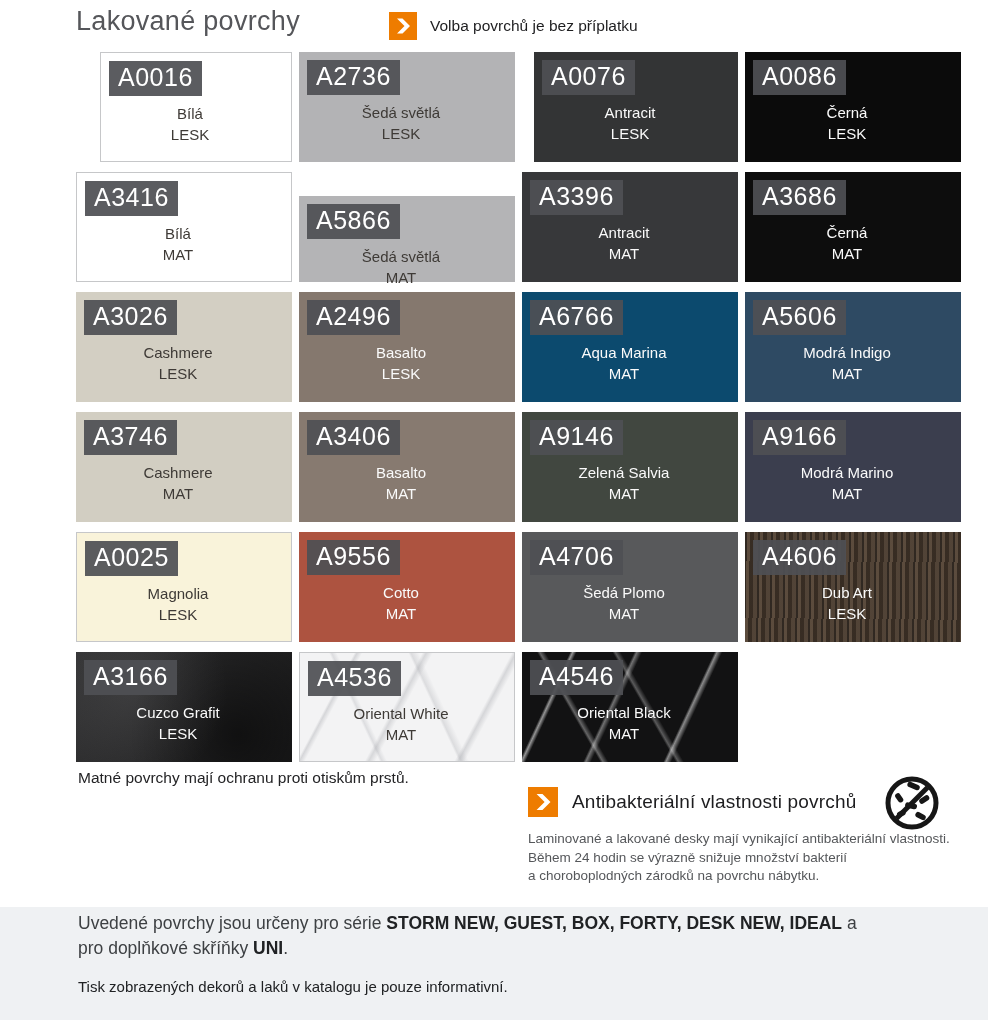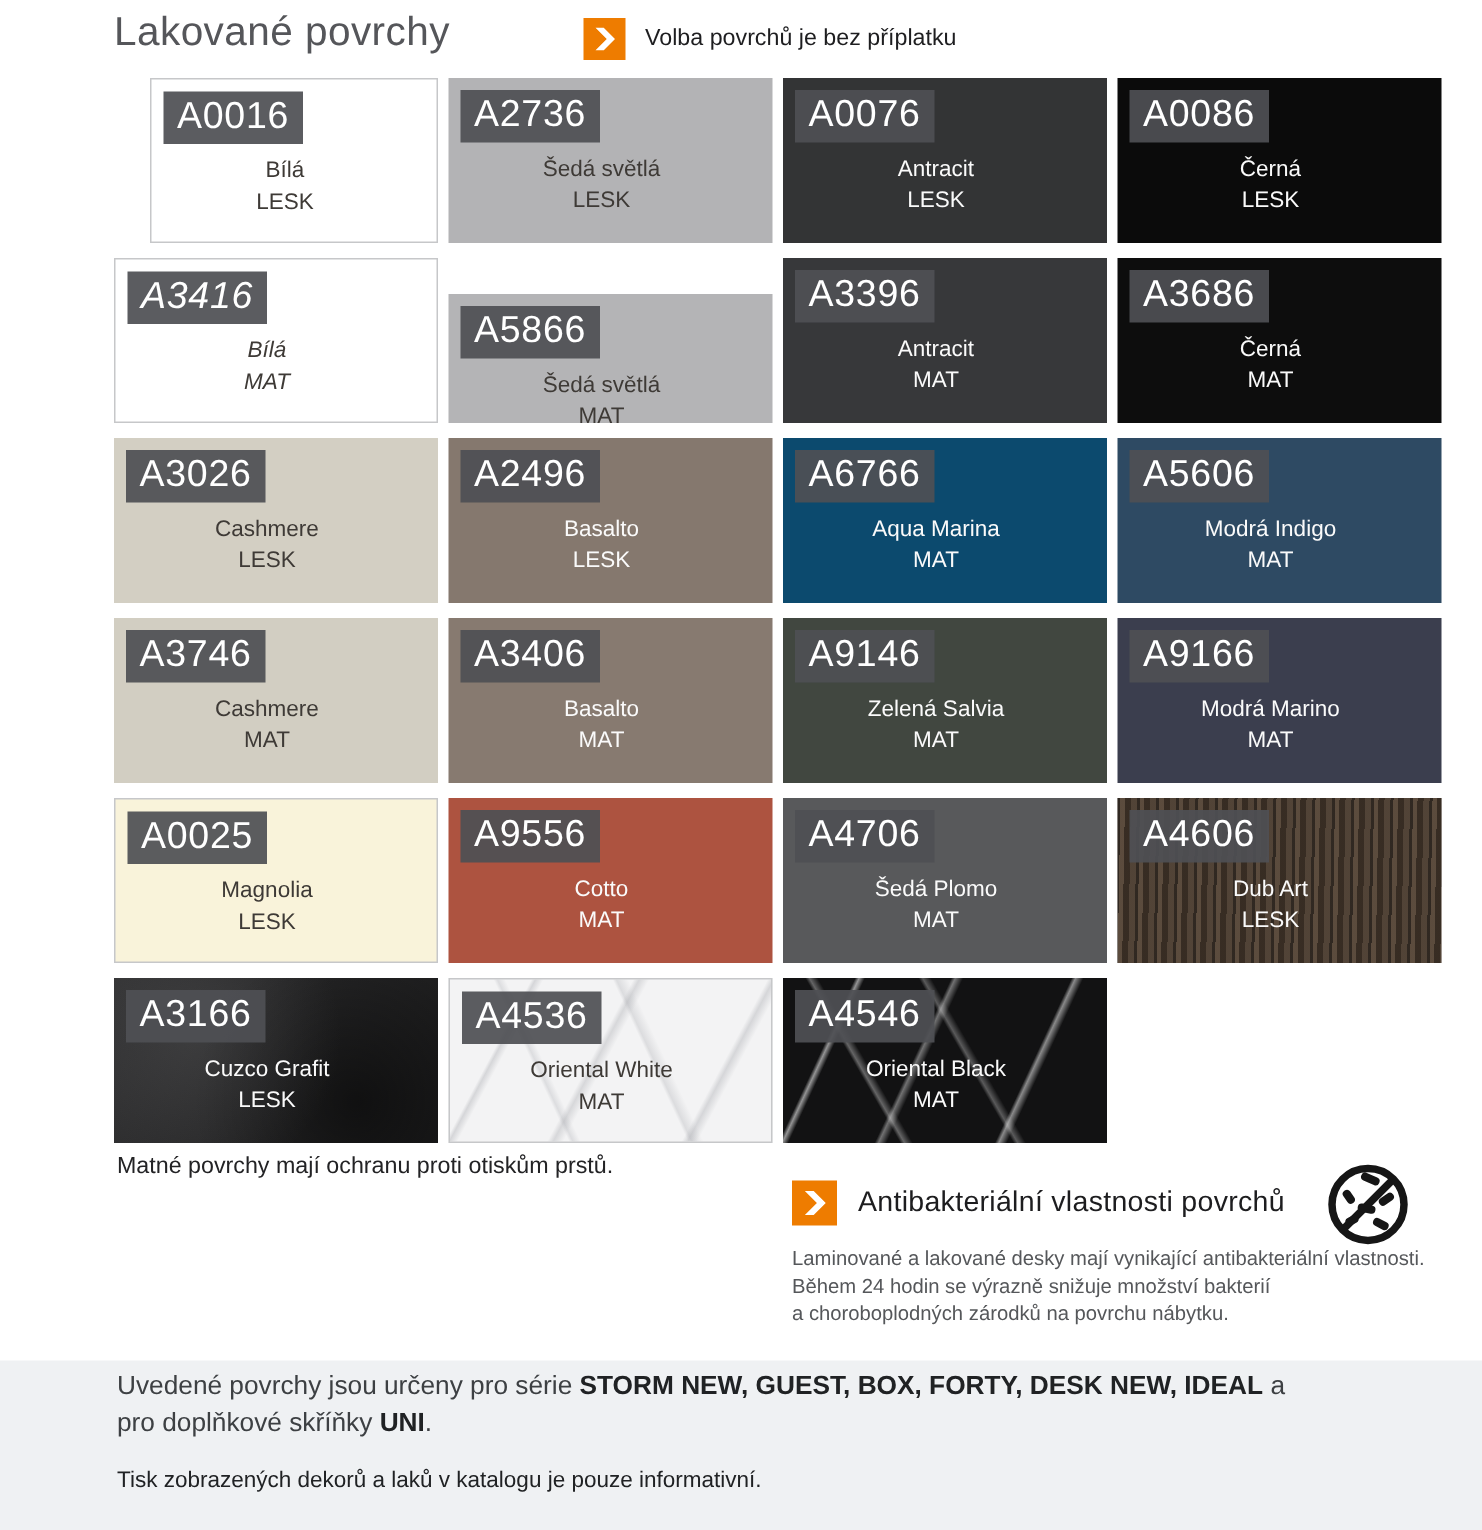--- a/index.html
+++ b/index.html
@@ -93,37 +93,37 @@
     </div>
 
     <div class="swatch text-dark" style="background-color: rgb(179, 179, 181);">
       <span class="code">A2736</span>
       <div class="labels">
         <div class="name">Šedá světlá</div>
         <div class="finish">LESK</div>
       </div>
     </div>
 
-    <div class="swatch text-light" style="background-color: rgb(51, 52, 53);">
+    <div class="swatch text-light" style="background-color: rgb(51, 52, 53); margin-left: 12px;">
       <span class="code">A0076</span>
       <div class="labels">
         <div class="name">Antracit</div>
         <div class="finish">LESK</div>
       </div>
     </div>
 
     <div class="swatch text-light" style="background-color: rgb(11, 11, 11);">
       <span class="code">A0086</span>
       <div class="labels">
         <div class="name">Černá</div>
         <div class="finish">LESK</div>
       </div>
     </div>
 
-    <div class="swatch text-dark bordered" style="background-color: rgb(255, 255, 255); font-style: italic;">
+    <div class="swatch text-dark bordered" style="background-color: rgb(255, 255, 255);">
       <span class="code">A3416</span>
       <div class="labels">
         <div class="name">Bílá</div>
         <div class="finish">MAT</div>
       </div>
     </div>
 
     <div class="swatch text-dark" style="background-color: rgb(180, 180, 182); margin-top: 24px;">
       <span class="code">A5866</span>
       <div class="labels">

